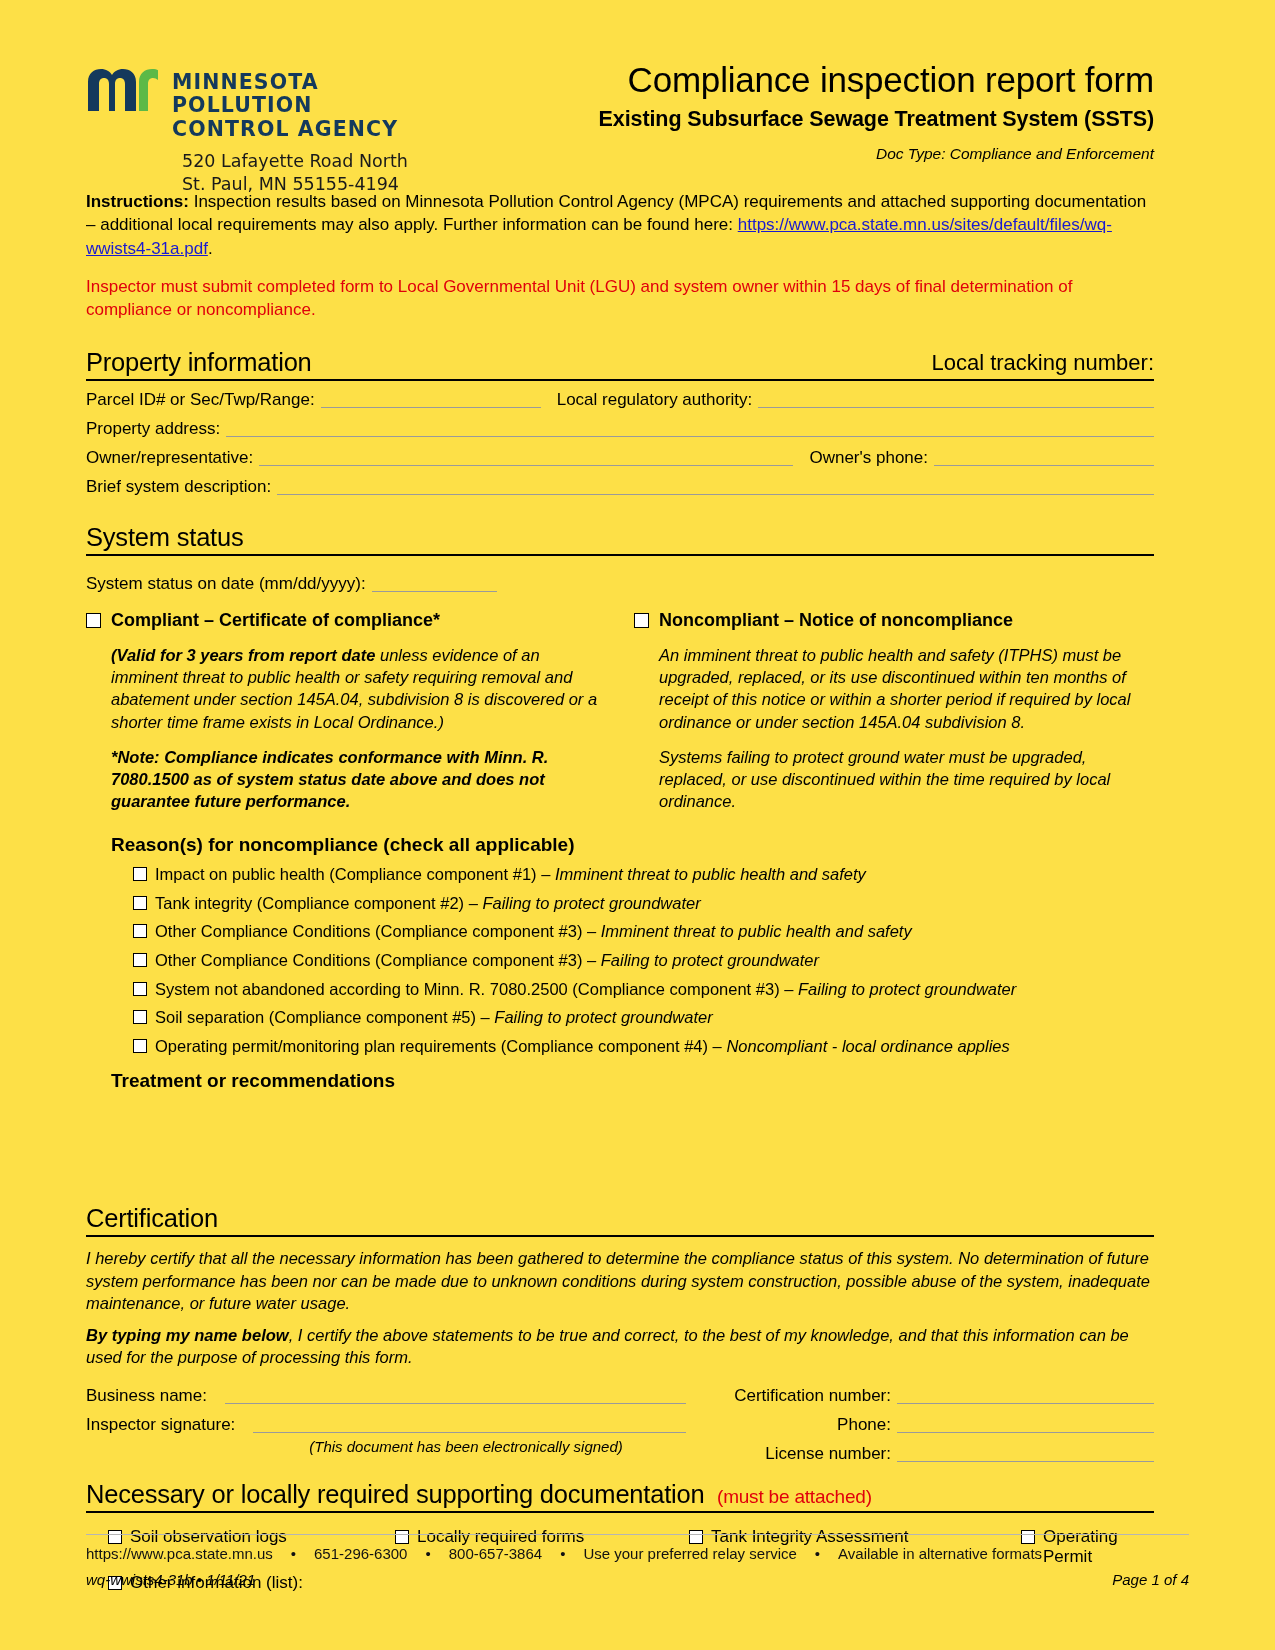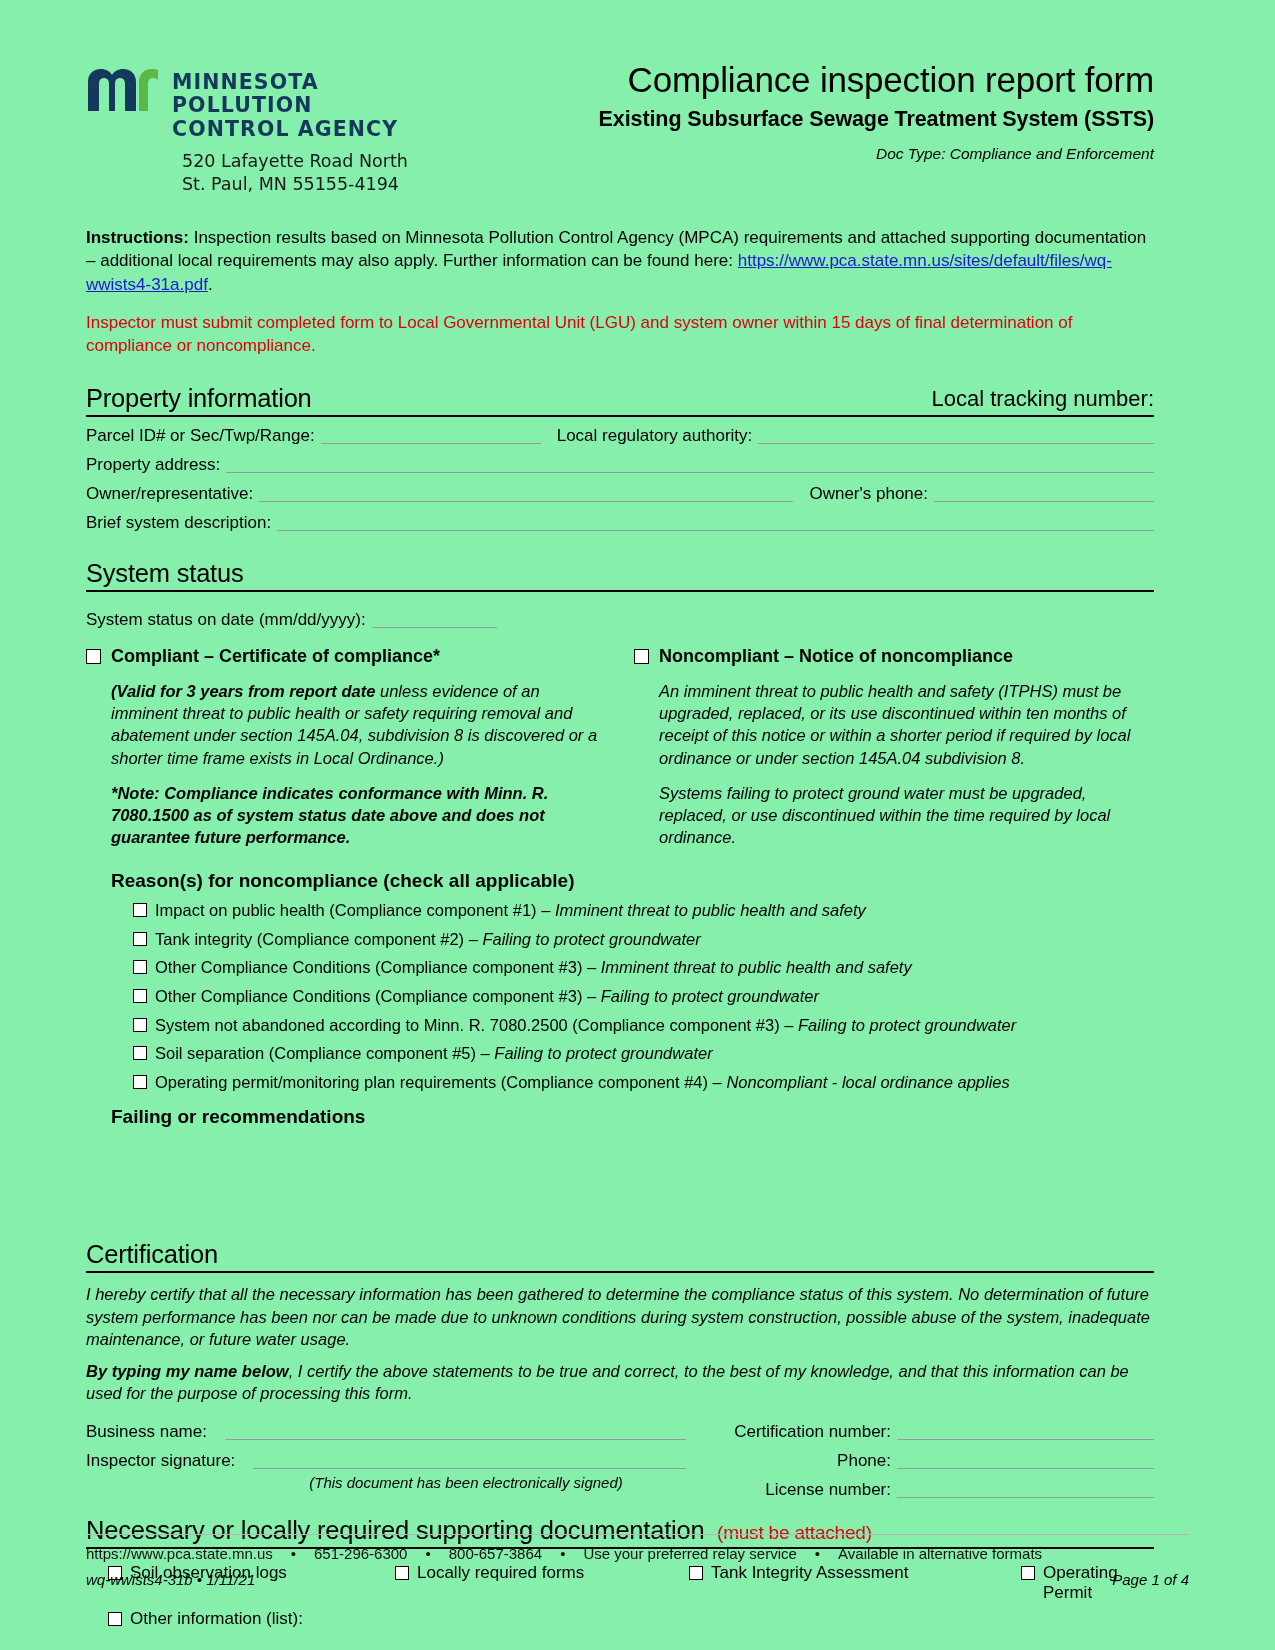--- a/index.html
+++ b/index.html
@@ -8,21 +8,21 @@
     background: #ffffff;
   }
   body {
     font-family: "Liberation Sans", sans-serif;
     color: #000000;
   }
   .page {
     position: relative;
     width: 1275px;
     height: 1650px;
-    background: #86efac;
+    background: #fde047;
     box-sizing: border-box;
     padding: 0;
     overflow: hidden;
   }
   .inner {
     position: absolute;
     left: 86px;
     top: 0;
     width: 1068px;
   }
@@ -87,21 +87,20 @@
     letter-spacing: -0.1px;
   }
   .doc-type {
     font-size: 15.5px;
     font-style: italic;
     margin-top: 13px;
   }
 
   
   .instructions {
-    margin-top: 36px;
     font-size: 17px;
     line-height: 1.38;
   }
   .instructions b { font-weight: bold; }
   .inst-link {
     color: #1a1ad0;
     text-decoration: underline;
   }
   .warn {
     color: #e0000b;
@@ -424,21 +423,21 @@
     </div>
     <div class="reason-row">
       <span class="cbox"></span>
       <span><span>Soil separation (Compliance component #5) – </span><i>Failing to protect groundwater</i></span>
     </div>
     <div class="reason-row">
       <span class="cbox"></span>
       <span><span>Operating permit/monitoring plan requirements (Compliance component #4) – </span><i>Noncompliant - local ordinance applies</i></span>
     </div>
 
-    <div class="comments-head">Failing or recommendations</div>
+    <div class="comments-head">Treatment or recommendations</div>
     <div style="height:86px"></div>
 
     <div class="sec-head-wrap">
       <span class="sec-head">Certification</span>
       <div class="sec-rule"></div>
     </div>
 
     <div class="cert-para">I hereby certify that all the necessary information has been gathered to determine the compliance status of this system. No determination of future system performance has been nor can be made due to unknown conditions during system construction, possible abuse of the system, inadequate maintenance, or future water usage.</div>
     <div class="cert-para">
       <b>By typing my name below</b><span>, I certify the above statements to be true and correct, to the best of my knowledge, and that this information can be used for the purpose of processing this form.</span>

